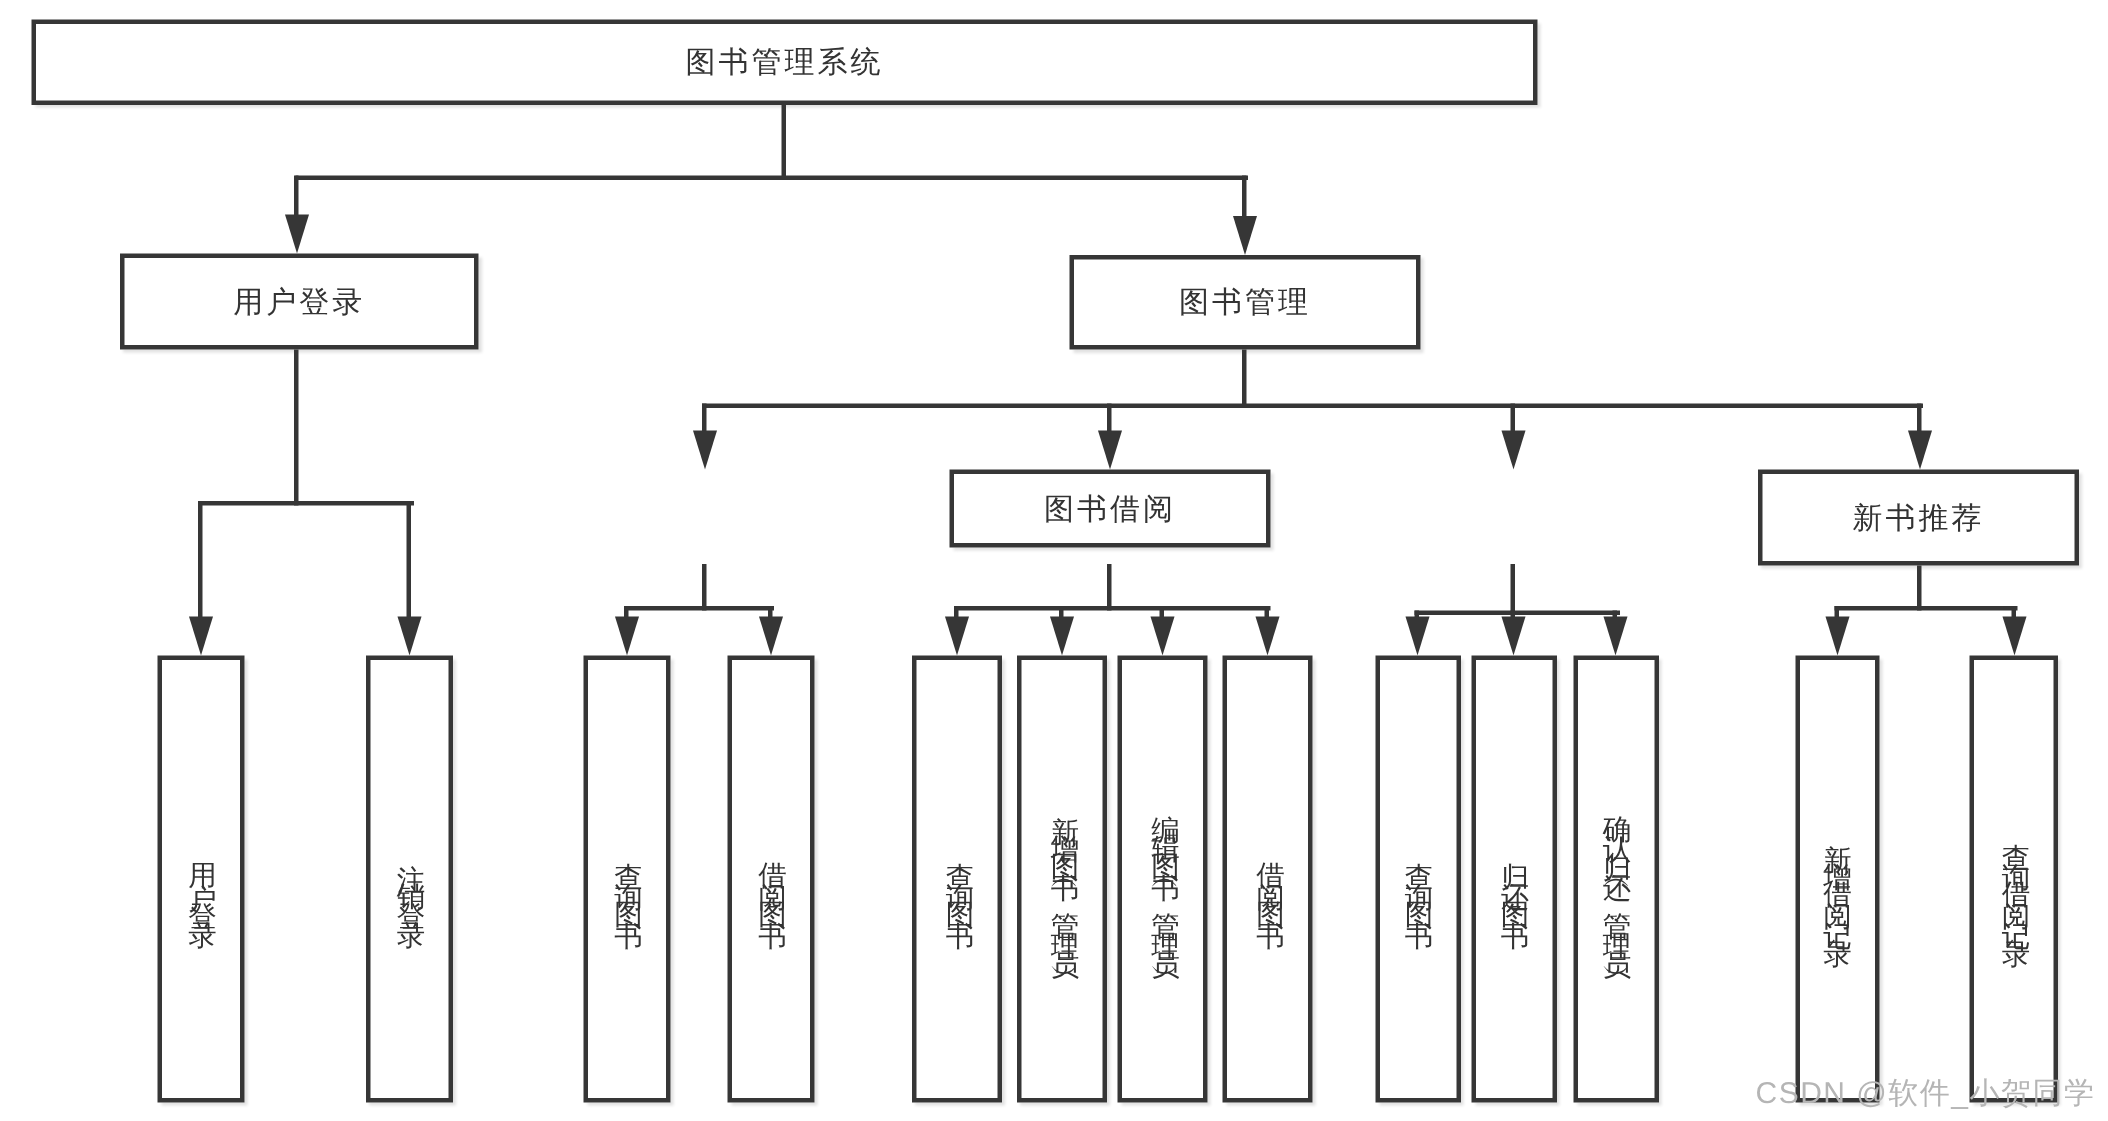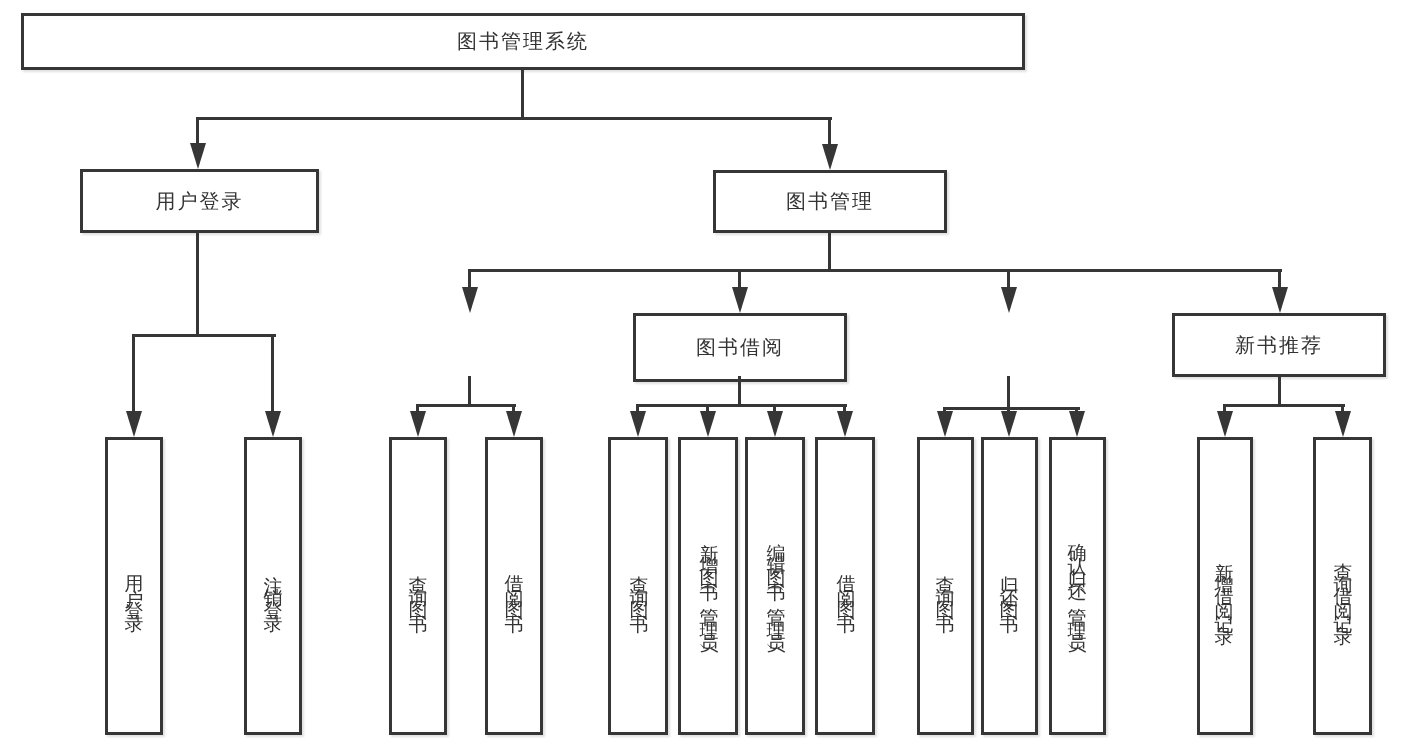--- a/index.html
+++ b/index.html
@@ -38,41 +38,42 @@
 </head>
 <body>
 
 <div id="canvas" style="--line: #363636; --text: #333333; --wm: #b5b5b5; background: rgb(255, 255, 255);">
 
   <div class="hnode" style="left:21px;top:13px;width:1004px;height:57px">图书管理系统</div>
 
   <div class="hnode" style="left:80px;top:169px;width:239px;height:64px">用户登录</div>
   <div class="hnode" style="left:713px;top:170px;width:234px;height:63px">图书管理</div>
 
-  <div class="hnode" style="left:633px;top:313px;width:214px;height:69px">图书借阅</div>
+  <div class="hnode" style="left:633px;top:313px;width:214px;height:52px">图书借阅</div>
   <div class="hnode" style="left:1172px;top:313px;width:214px;height:64px">新书推荐</div>
 
   <div class="vnode" style="left:105px;top:437px;width:58px;height:298px">用户登录</div>
   <div class="vnode" style="left:244px;top:437px;width:58px;height:298px">注销登录</div>
 
   <div class="vnode" style="left:389px;top:437px;width:58px;height:298px">查询图书</div>
   <div class="vnode" style="left:485px;top:437px;width:58px;height:298px">借阅图书</div>
 
   <div class="vnode" style="left:608px;top:437px;width:60px;height:298px">查询图书</div>
   <div class="vnode" style="left:678px;top:437px;width:60px;height:298px">新增图书（管理员）</div>
   <div class="vnode" style="left:745px;top:437px;width:60px;height:298px">编辑图书（管理员）</div>
   <div class="vnode" style="left:815px;top:437px;width:60px;height:298px">借阅图书</div>
 
   <div class="vnode" style="left:917px;top:437px;width:57px;height:298px">查询图书</div>
   <div class="vnode" style="left:981px;top:437px;width:57px;height:298px">归还图书</div>
   <div class="vnode" style="left:1049px;top:437px;width:57px;height:298px">确认归还（管理员）</div>
 
   <div class="vnode" style="left:1197px;top:437px;width:56px;height:298px">新增借阅记录</div>
   <div class="vnode" style="left:1313px;top:437px;width:59px;height:298px">查询借阅记录</div>
 
+  <div id="watermark">CSDN @软件_小贺同学</div>
 <div class="ln" style="left: 521px; top: 70px; width: 3px; height: 49px;"></div>
     <div class="ln" style="left: 197px; top: 117px; width: 635px; height: 3px;"></div>
     <div class="ln" style="left: 196px; top: 117px; width: 3px; height: 30px;"></div>
     <div class="ln" style="left: 828px; top: 117px; width: 3px; height: 30px;"></div>
     <div class="ln" style="left: 196px; top: 233px; width: 3px; height: 104px;"></div>
     <div class="ln" style="left: 132px; top: 334px; width: 144px; height: 3px;"></div>
     <div class="ln" style="left: 132px; top: 334px; width: 3px; height: 80px;"></div>
     <div class="ln" style="left: 271px; top: 334px; width: 3px; height: 80px;"></div>
     <div class="ln" style="left: 828px; top: 233px; width: 3px; height: 39px;"></div>
     <div class="ln" style="left: 468px; top: 269px; width: 814px; height: 3px;"></div>

